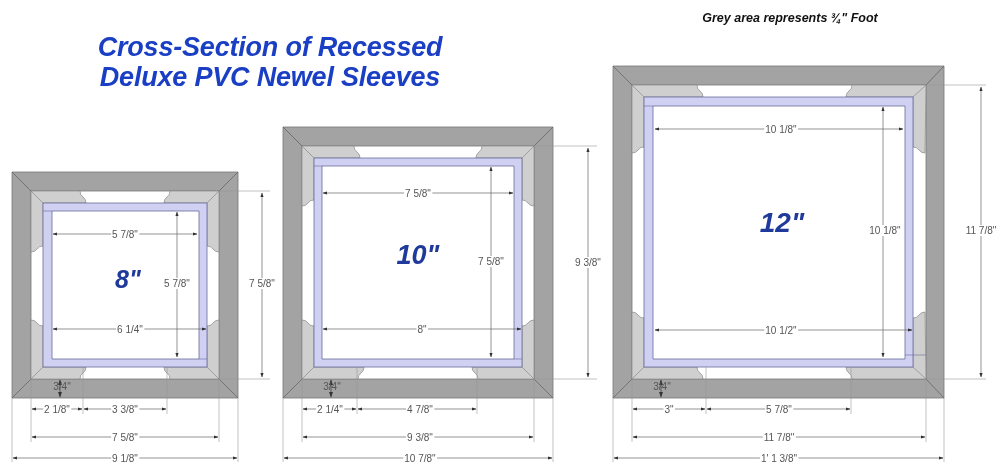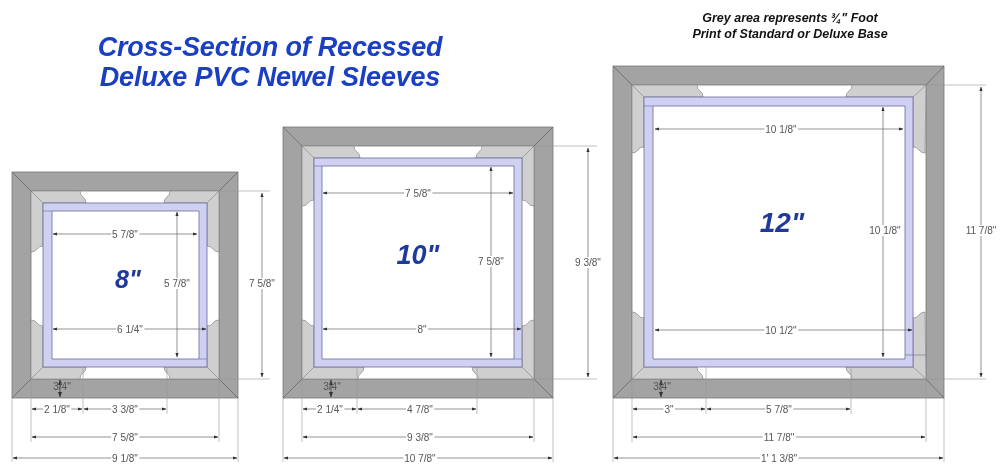--- a/index.html
+++ b/index.html
@@ -13,21 +13,20 @@
 </head>
 <body>
 
 <div class="title">
   <div>Cross-Section of Recessed</div>
   <div>Deluxe PVC Newel Sleeves</div>
 </div>
 
 <div class="note">
   <div>Grey area represents ¾" Foot</div>
-  <div>Print of Standard or Deluxe Base</div>
 </div>
 
 <svg width="1000" height="475" viewBox="0 0 1000 475">
   <defs>
     <marker id="arr" viewBox="0 0 10 10" refX="9" refY="5" markerWidth="7" markerHeight="7" orient="auto-start-reverse">
       <path d="M0,1.5 L10,5 L0,8.5 z" fill="#333"></path>
     </marker>
   </defs>
 
   <g>

